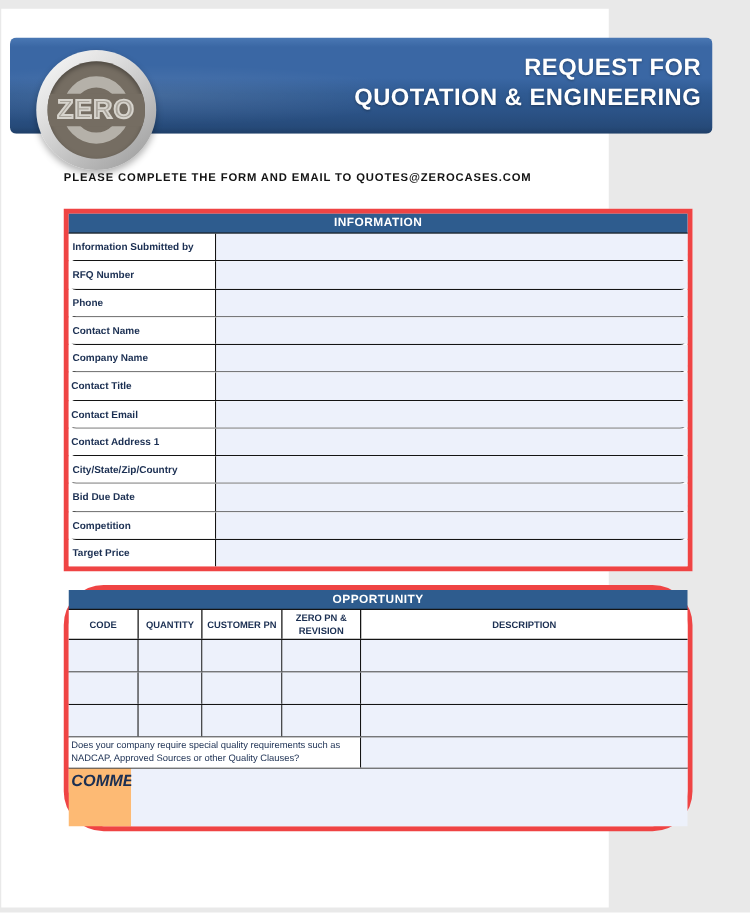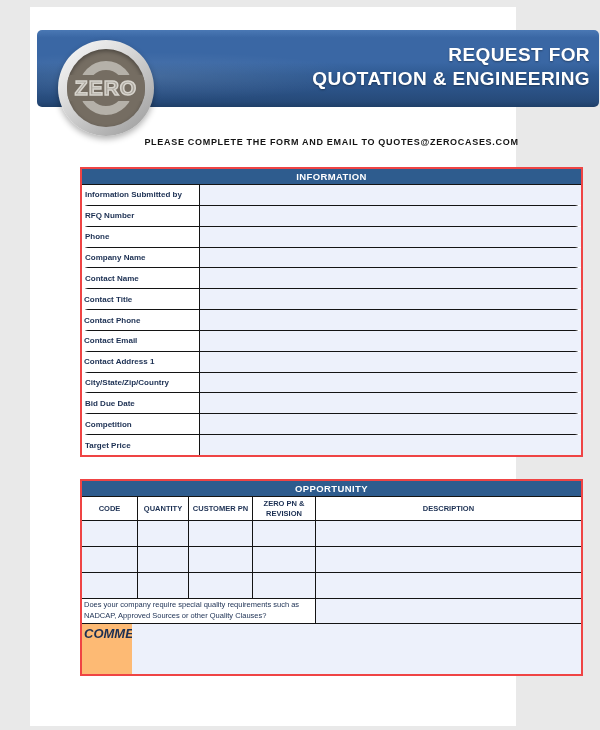--- a/index.html
+++ b/index.html
@@ -6,21 +6,20 @@
   html,body { width:600px; height:730px; }
   body {
     background:#e9e9e9;
     font-family:"Liberation Sans", sans-serif;
     position:relative;
     overflow:hidden;
   }
   .page {
     position:absolute; left:1px; top:7px; width:486px; height:719px;
     background:#ffffff;
-    margin-left:29px;
   }
   
   .banner {
     position:absolute; left:7px; top:23px; width:562px; height:77px;
     border-radius:5px;
     background:
       radial-gradient(ellipse 55% 45% at 20% 60%, rgba(255,255,255,0.10), transparent 70%),
       linear-gradient(180deg,#4a78b4 0%,#3a67a4 10%,#3a67a4 42%,#2f5a92 58%,#2b5286 78%,#264a79 93%,#1f3f68 100%);
   }
   .banner-title {
@@ -49,49 +48,49 @@
     position:absolute; left:0; right:0; top:50%; height:26px; margin-top:-13px;
     background:#756d62; display:flex; align-items:center; justify-content:center;
   }
   .logo-band span {
     font-size:21px; font-weight:bold; letter-spacing:1px;
     color:#a9a49b; -webkit-text-stroke:1.5px #d7d4cd;
   }
   
   .instruction {
     position:absolute; left:50px; top:130px; width:503px;
-    text-align:center; font-size:9px; font-weight:bold;
+    text-align:left; font-size:9px; font-weight:bold;
     letter-spacing:0.7px; color:#141414;
   }
   
   .tbl {
     position:absolute; left:50px; width:503px;
-    border:2px solid #ef4444; background:#ffffff;
-    display:flex; flex-direction:column;justify-content:flex-end;
+    border:4px solid #ef4444; background:#ffffff;
+    display:flex; flex-direction:column;
   }
   .section-header {
     flex:0 0 15px; background:#2e5c8e; color:#ffffff;
     font-size:9.5px; font-weight:bold; letter-spacing:0.4px;
     text-align:center; line-height:15px;
     border-bottom:1px solid #141414;
   }
   
   .info-table { top:160px; height:290px; }
   .info-row { flex:1; display:flex; border-bottom:1px solid #141414;border-radius:6px; }
   .info-row:last-child { border-bottom:none; }
   .info-label {
     width:118px; flex:0 0 118px; background:#ffffff;
     border-right:1.5px solid #141414;
     display:flex; align-items:center; padding-left:3px;
     font-size:8px; font-weight:bold; color:#1b2f52;
   }
   .info-row.indent .info-label { padding-left:2px; }
   .info-value { flex:1; background:#edf1fb; }
   
-  .opp-table { top:472px; height:197px; }
+  .opp-table { top:461px; height:197px;border-radius:32px; }
   .opp-heads { flex:0 0 24px; display:flex; background:#ffffff; border-bottom:1.5px solid #141414; }
   .opp-heads .cell {
     display:flex; align-items:center; justify-content:center; text-align:center;
     font-size:7.5px; font-weight:bold; color:#1b2f52; line-height:1.25;
     border-right:1.5px solid #141414; padding:0 2px;
   }
   .opp-row { flex:0 0 26px; display:flex; border-bottom:1.5px solid #141414; }
   .opp-row .cell { background:#edf1fb; border-right:1.5px solid #141414; }
   .cell.c-code { width:56px; flex:0 0 56px; }
   .cell.c-qty  { width:51px; flex:0 0 51px; }
@@ -146,33 +145,29 @@
     </div>
     <div class="info-row">
       <div class="info-label">RFQ Number</div>
       <div class="info-value"></div>
     </div>
     <div class="info-row">
       <div class="info-label">Phone</div>
       <div class="info-value"></div>
     </div>
     <div class="info-row">
+      <div class="info-label">Contact Name</div>
+      <div class="info-value"></div>
+    </div>
+    <div class="info-row">
       <div class="info-label">Company Name</div>
-      <div class="info-value"></div>
-    </div>
-    <div class="info-row">
-      <div class="info-label">Contact Name</div>
       <div class="info-value"></div>
     </div>
     <div class="info-row indent">
       <div class="info-label">Contact Title</div>
-      <div class="info-value"></div>
-    </div>
-    <div class="info-row indent">
-      <div class="info-label">Contact Phone</div>
       <div class="info-value"></div>
     </div>
     <div class="info-row indent">
       <div class="info-label">Contact Email</div>
       <div class="info-value"></div>
     </div>
     <div class="info-row indent">
       <div class="info-label">Contact Address 1</div>
       <div class="info-value"></div>
     </div>

